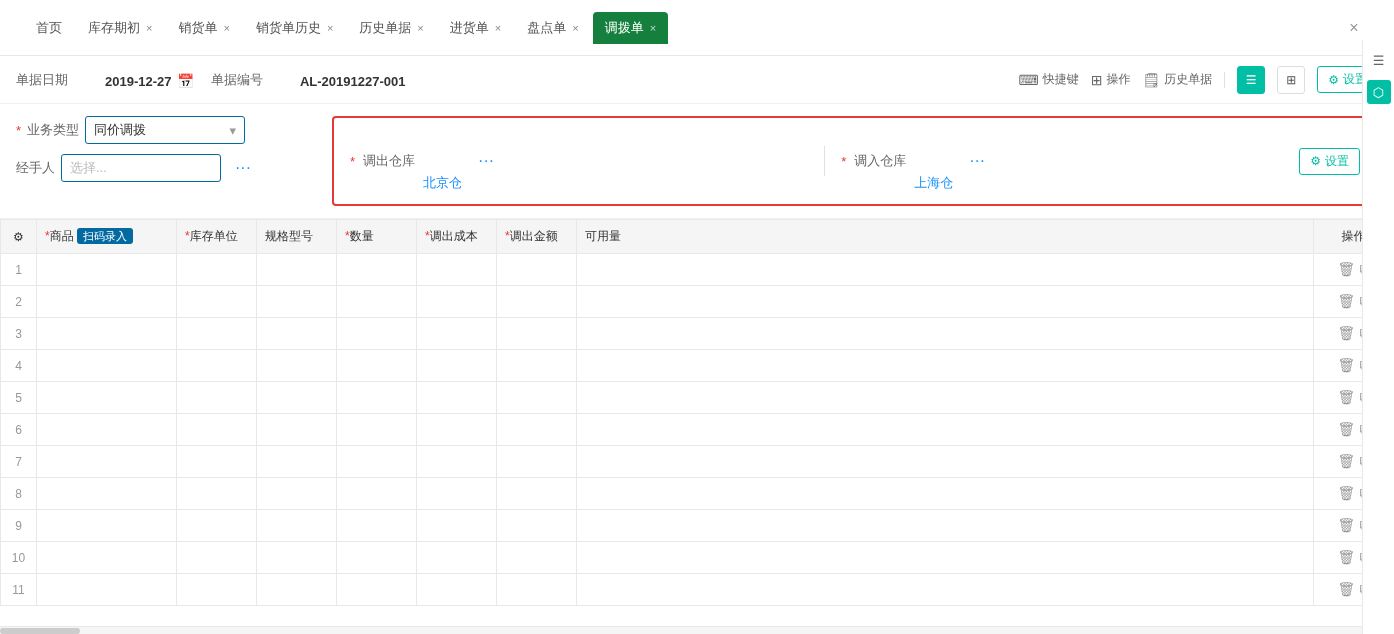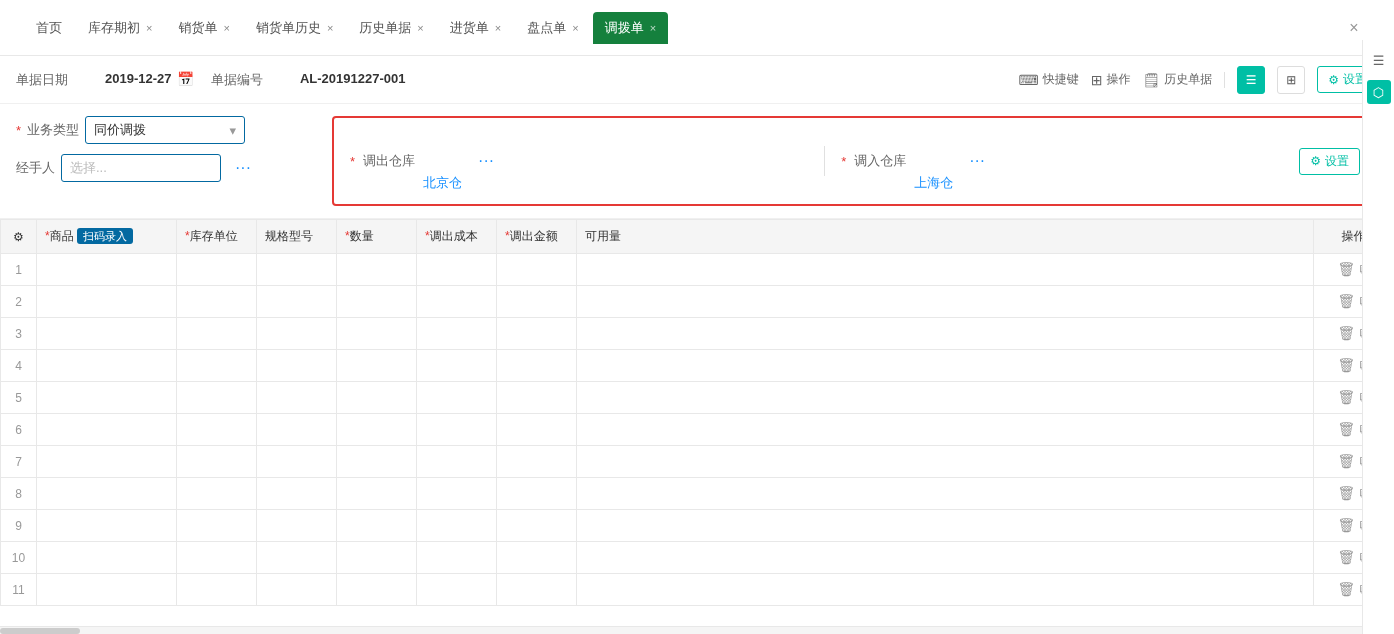--- a/index.html
+++ b/index.html
@@ -25,21 +25,21 @@
       display: flex; align-items: center; justify-content: center;
       cursor: pointer; color: #999; font-size: 16px;
     }
 
     
     .toolbar {
       display: flex; align-items: center; height: 48px;
       padding: 0 16px; border-bottom: 1px solid #f0f0f0;
       gap: 16px;
     }
-    .toolbar-field { display: flex; align-items: flex-start; gap: 6px; font-size: 13px; }
+    .toolbar-field { display: flex; align-items: flex-end; gap: 6px; font-size: 13px; }
     .toolbar-label { color: #666; }
     .toolbar-value { color: #333; font-weight: 700; margin-left: 31px; }
     .calendar-icon { color: #00bfa5; cursor: pointer; font-size: 14px; }
     .toolbar-spacer { flex: 1; }
     .toolbar-actions { display: flex; align-items: center; gap: 12px; }
     .action-btn {
       display: flex; align-items: center; gap: 4px;
       font-size: 12px; color: #666; cursor: pointer;
     }
     .action-icon { font-size: 14px; }

